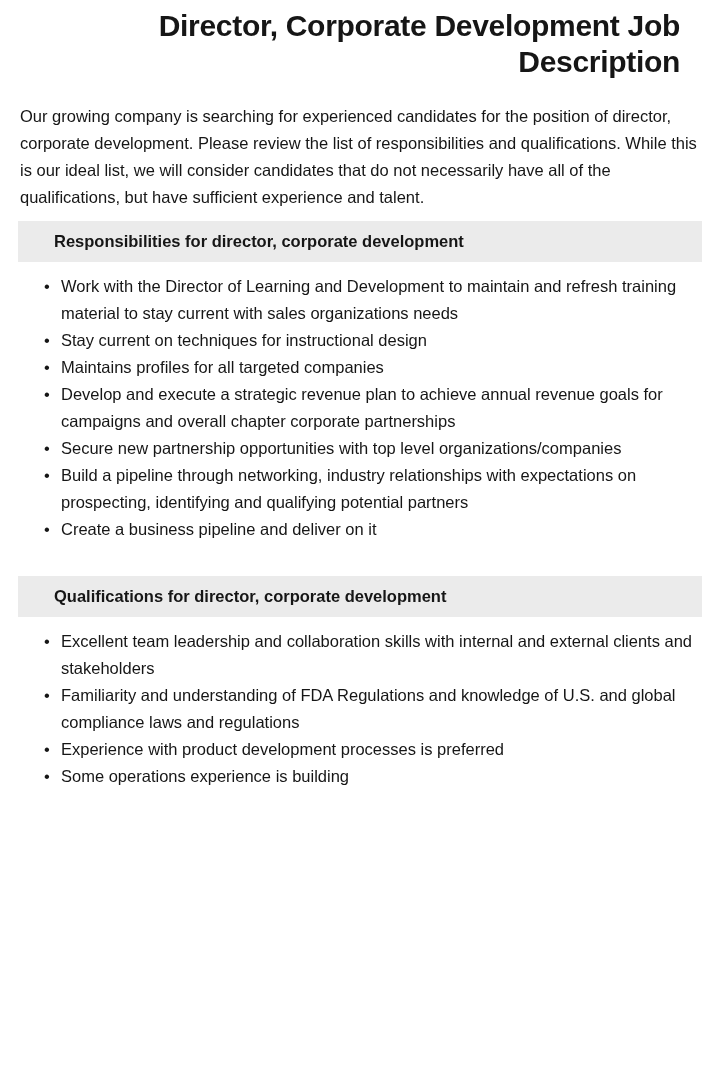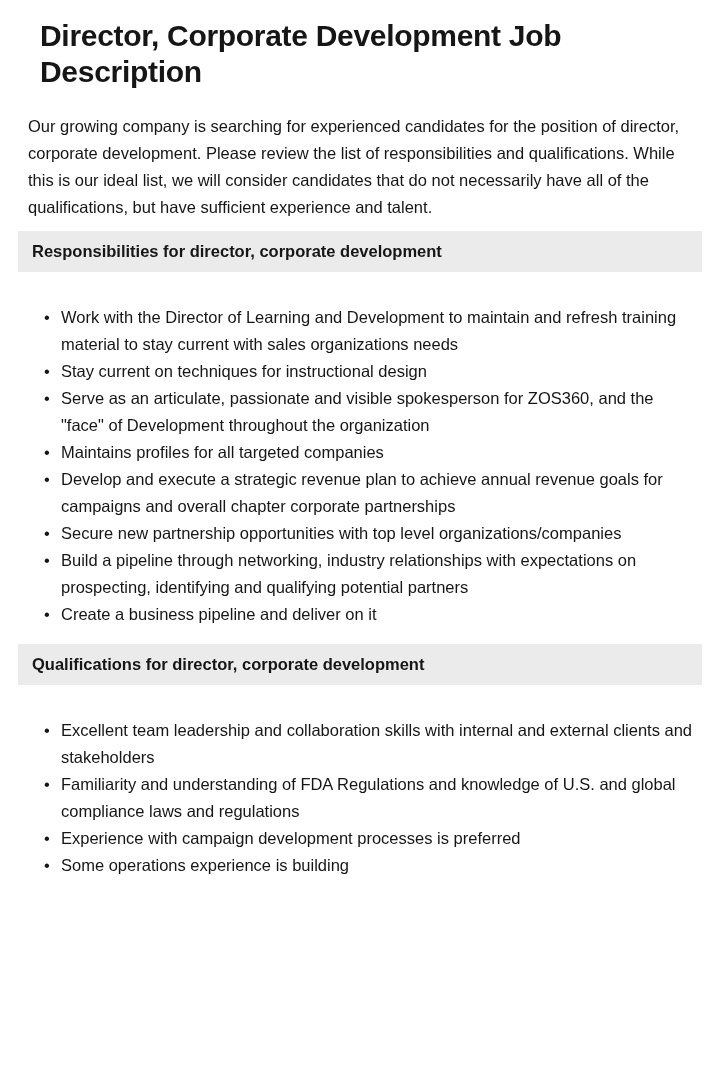--- a/index.html
+++ b/index.html
@@ -12,47 +12,47 @@
     height: 1092px;
     overflow: hidden;
     font-family: "Liberation Sans", sans-serif;
     color: #161616;
     -webkit-font-smoothing: antialiased;
   }
   .page {
     padding: 0 20px;
   }
   h1.doc-title {
-    margin: 18px auto 0;
+    margin: 8px auto 0;
     max-width: 640px;
-    text-align: left;
+    text-align: right;
     font-size: 30px;
     line-height: 36px;
     font-weight: 700;
     letter-spacing: -0.3px;
   }
   p.intro {
-    margin: 23px 8px 0;
+    margin: 23px 0 0;
     font-size: 16.5px;
     line-height: 27px;
   }
   .section-header {
     margin: 10px -2px 0;
-    padding: 7px 14px;
+    padding: 7px 36px;
     background: #ebebeb;
     font-size: 16.5px;
     line-height: 27px;
     font-weight: 700;
   }
   ul.bullet-list + .section-header {
-    margin-top: 16px;
+    margin-top: 33px;
   }
   ul.bullet-list {
     list-style: none;
-    margin: 32px 0 0;
+    margin: 11px 0 0;
     padding: 0;
     font-size: 16.5px;
     line-height: 27px;
   }
   ul.bullet-list li {
     position: relative;
     padding-left: 41px;
   }
   ul.bullet-list li::before {
     content: "\2022";
@@ -70,32 +70,31 @@
 
   <p class="intro">Our growing company is searching for experienced candidates for the position of director, corporate development. Please review the list of responsibilities and qualifications. While this is our ideal list, we will consider candidates that do not necessarily have all of the qualifications, but have sufficient experience and talent.</p>
 
   <div class="section-header">
     <span>Responsibilities for director, corporate development</span>
   </div>
 
   <ul class="bullet-list">
     <li>Work with the Director of Learning and Development to maintain and refresh training material to stay current with sales organizations needs</li>
     <li>Stay current on techniques for instructional design</li>
-    <li>Serve as an articulate, passionate and visible spokesperson for ZOS360, and the "face" of Development throughout the organization</li>
     <li>Maintains profiles for all targeted companies</li>
     <li>Develop and execute a strategic revenue plan to achieve annual revenue goals for campaigns and overall chapter corporate partnerships</li>
     <li>Secure new partnership opportunities with top level organizations/companies</li>
     <li>Build a pipeline through networking, industry relationships with expectations on prospecting, identifying and qualifying potential partners</li>
     <li>Create a business pipeline and deliver on it</li>
   </ul>
 
   <div class="section-header">
     <span>Qualifications for director, corporate development</span>
   </div>
 
   <ul class="bullet-list">
     <li>Excellent team leadership and collaboration skills with internal and external clients and stakeholders</li>
     <li>Familiarity and understanding of FDA Regulations and knowledge of U.S. and global compliance laws and regulations</li>
-    <li>Experience with campaign development processes is preferred</li>
+    <li>Experience with product development processes is preferred</li>
     <li>Some operations experience is building</li>
   </ul>
 
 </div>
 
 </body></html>

